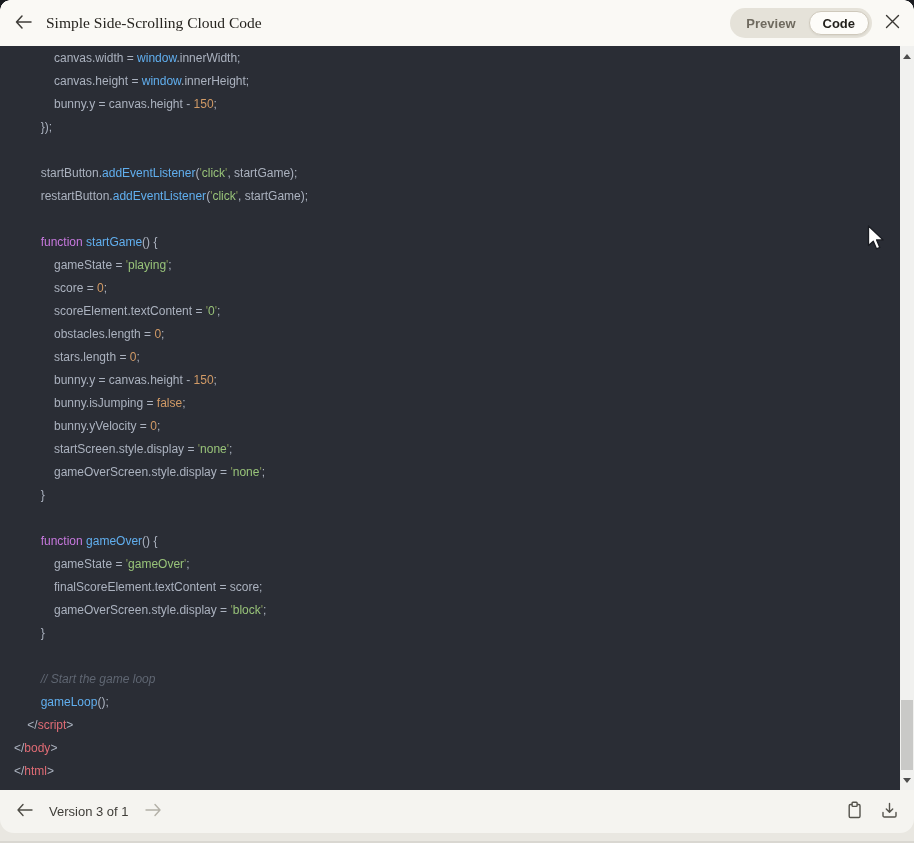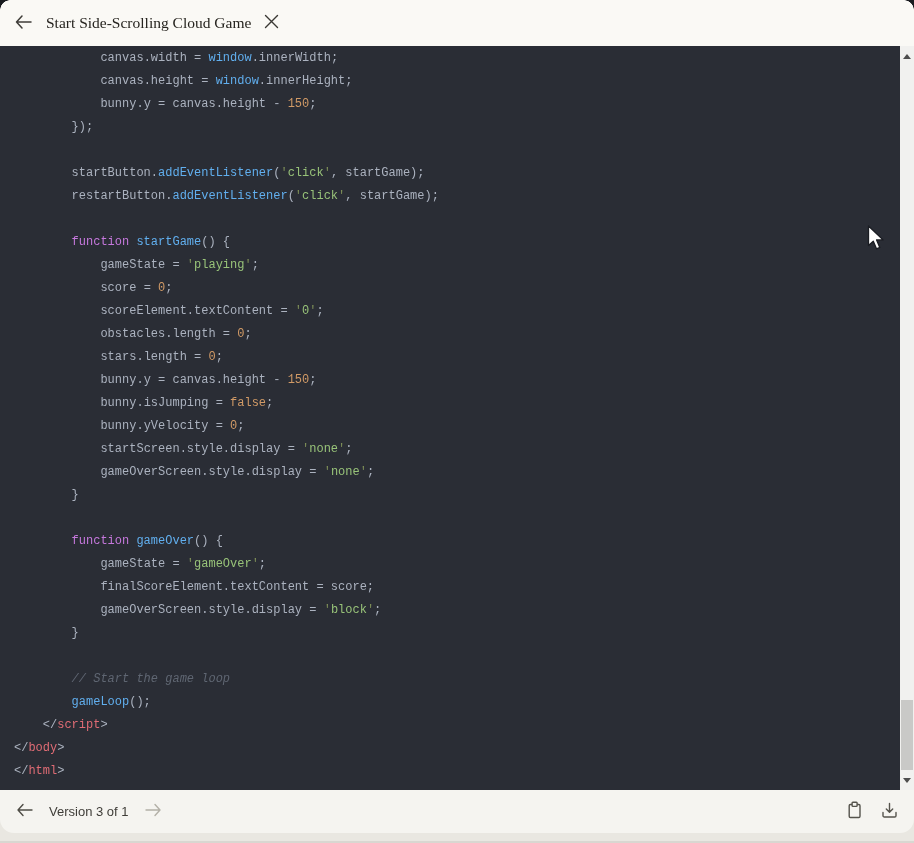--- a/index.html
+++ b/index.html
@@ -38,21 +38,21 @@
   .seg-btn.active {
     background:#fdfcf9; border:1px solid #cfc9bc; color:#211f1a;
     box-shadow:0 1px 2px rgba(0,0,0,0.06);
   }
   .close-btn { margin-left:13px; }
 
   
   .main { flex:1 1 auto; min-height:0; display:flex; position:relative; z-index:1; }
   .code {
     flex:1 1 auto; background:#2a2d35; color:#abb2bf;
-    font-family:Liberation Mono, monospace;
+    font-family:Liberation Sans, sans-serif;
     font-size:12px; line-height:23px;
     padding:1px 0 0 14px; overflow:hidden; white-space:pre;
   }
   .code-line { height:23px; white-space:pre; }
 
   
   .scrollbar { flex:0 0 14px; background:#f1f1ef; position:relative; }
   .tri-up, .tri-down { width:0; height:0; border-left:4px solid transparent; border-right:4px solid transparent; margin:0 auto; }
   .tri-up   { border-bottom:5px solid #4d4d4d; }
   .tri-down { border-top:5px solid #4d4d4d; }
@@ -88,21 +88,25 @@
 <div class="window">
 
   <header class="hdr">
     <button class="icon-btn">
       <span>
         <svg width="18" height="16" viewBox="0 0 18 16">
             <path d="M8 2 L2.5 8 L8 14 M2.5 8 H17" stroke="#3f3d38" stroke-width="1.5" fill="none" stroke-linecap="round" stroke-linejoin="round"></path>
           </svg>
       </span>
     </button>
-    <h1 class="title">Start Side-Scrolling Cloud Game</h1>
+    <h1 class="title">Simple Side-Scrolling Cloud Code</h1>
+    <div class="seg">
+      <button class="seg-btn">Preview</button>
+      <button class="seg-btn active">Code</button>
+    </div>
     <button class="icon-btn close-btn">
       <span>
         <svg width="15" height="15" viewBox="0 0 15 15">
             <path d="M1.5 1.5 L13.5 13.5 M13.5 1.5 L1.5 13.5" stroke="#3a3834" stroke-width="1.4" stroke-linecap="round"></path>
           </svg>
       </span>
     </button>
   </header>
 
   <div class="main">

